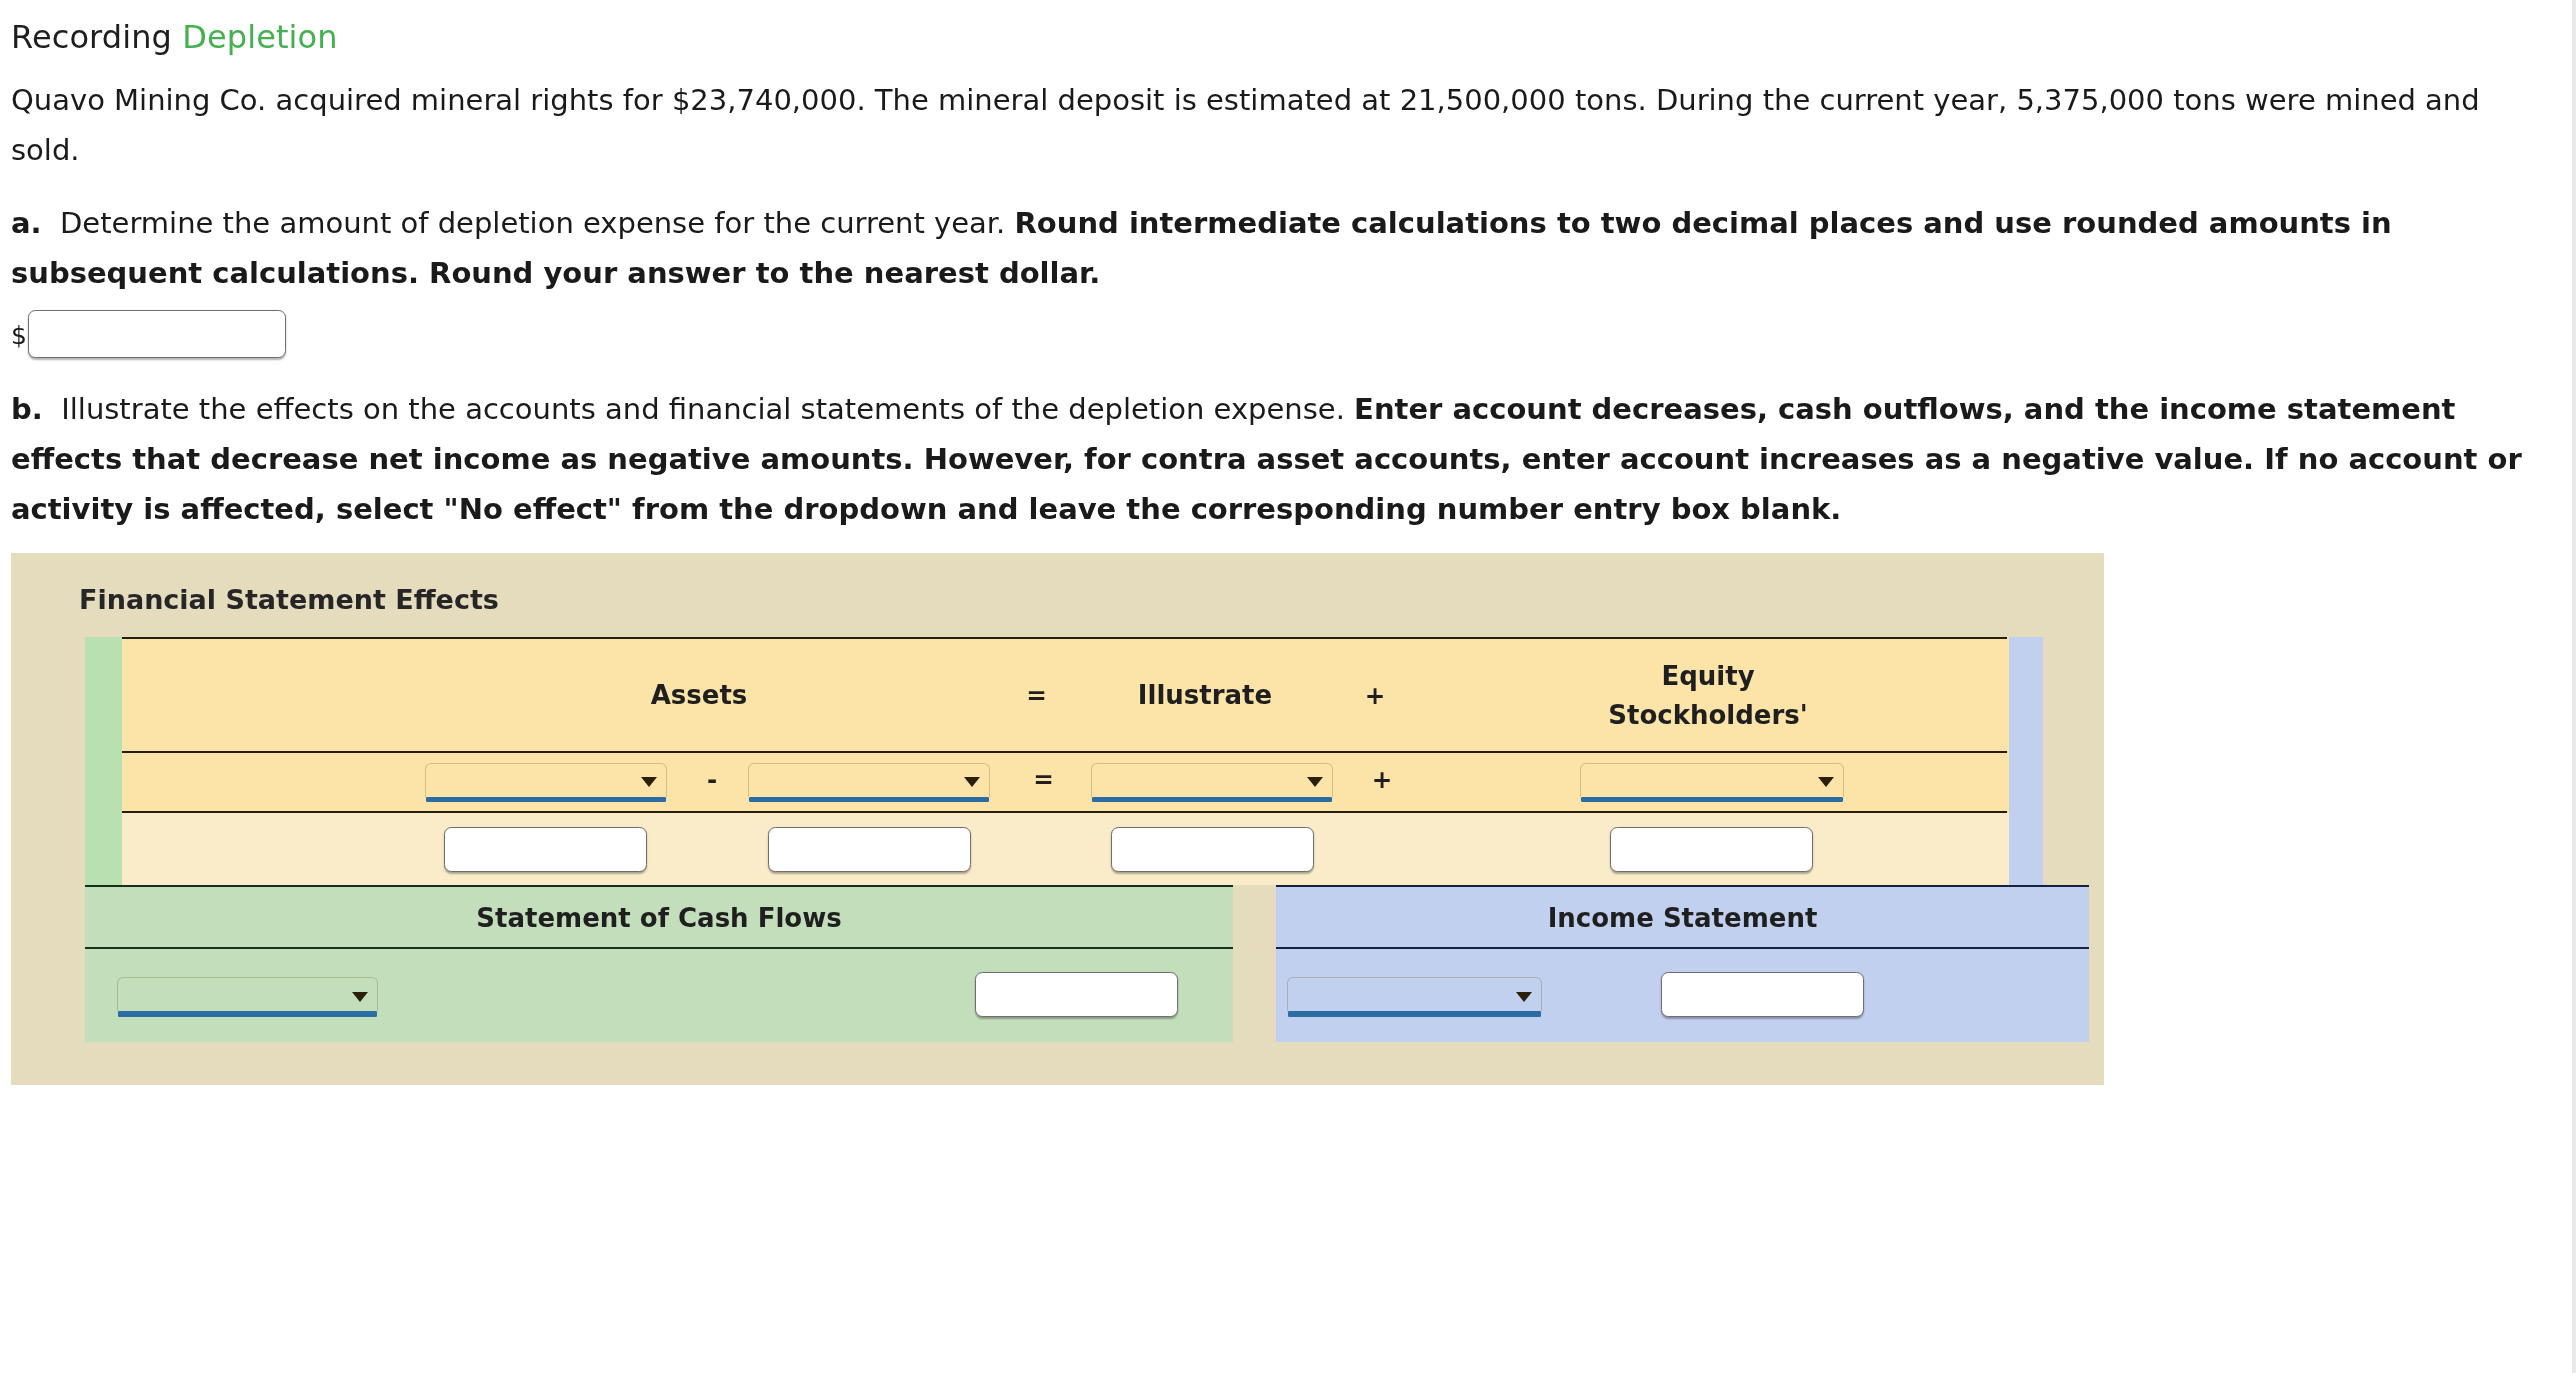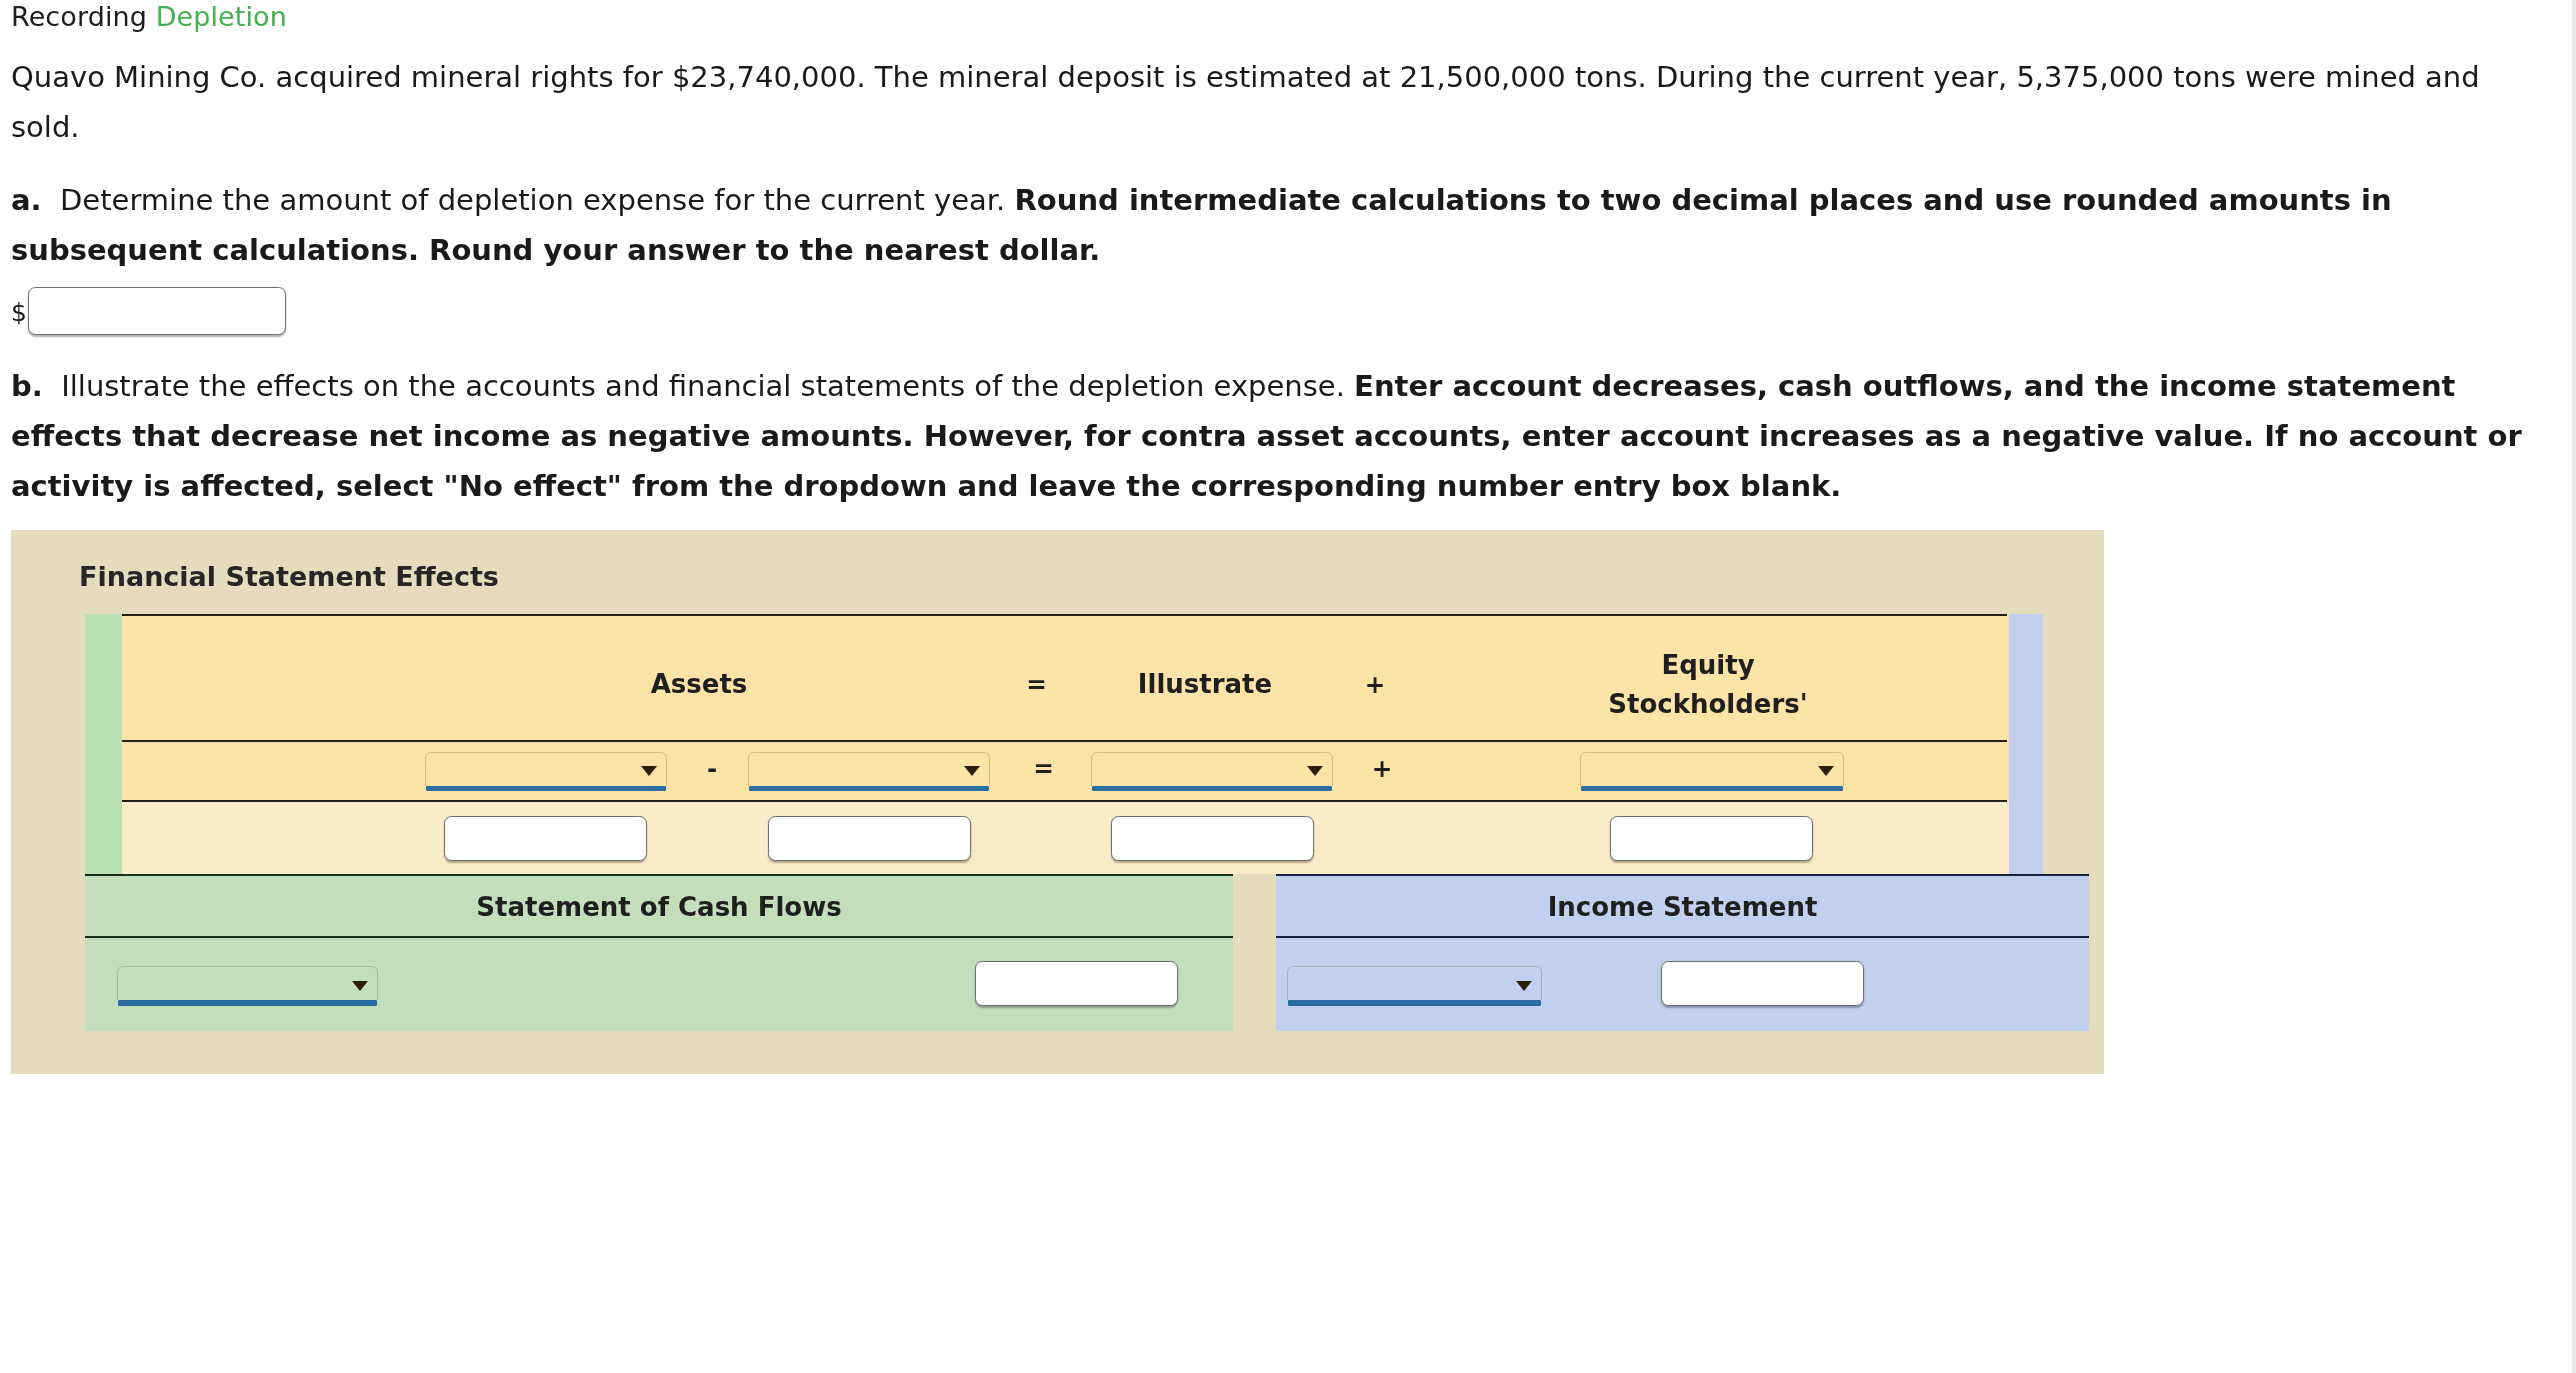--- a/index.html
+++ b/index.html
@@ -29,23 +29,23 @@
   }
 
   .content {
     position: relative;
     padding: 0 11px;
     box-sizing: border-box;
     width: 2576px;
   }
 
   .title {
-    font-size: 27px;
+    font-size: 32px;
     line-height: 1.0;
-    padding-top: 3px;
+    padding-top: 21px;
     color: #1e1e1e;
     font-weight: 400;
     letter-spacing: 0.1px;
   }
   .title .green {
     color: #44b050;
   }
 
   .para {
     font-size: 29px;
@@ -141,21 +141,20 @@
     height: 0;
     border-top: 2.5px solid #231f12;
     margin: 0 0 0 0;
   }
   .rule-wrap { padding: 0 2.5px 0 0; }
 
   .bs-headrow {
     display: flex;
     align-items: center;
     padding: 18.4px 0 16px 0;
-    margin-top: 12px;
   }
   .col-assets   { flex: 0 0 614px; text-align: center; }
   .col-op-eq    { flex: 0 0 61px;  text-align: center; }
   .col-liab     { flex: 0 0 276px;  text-align: center; }
   .col-op-plus  { flex: 0 0 64px;  text-align: center; }
   .col-se       { flex: 1 1 auto;   text-align: center; }
   .spacer-left  { flex: 0 0 270px; }
 
   .colhead {
     font-size: 26px;

